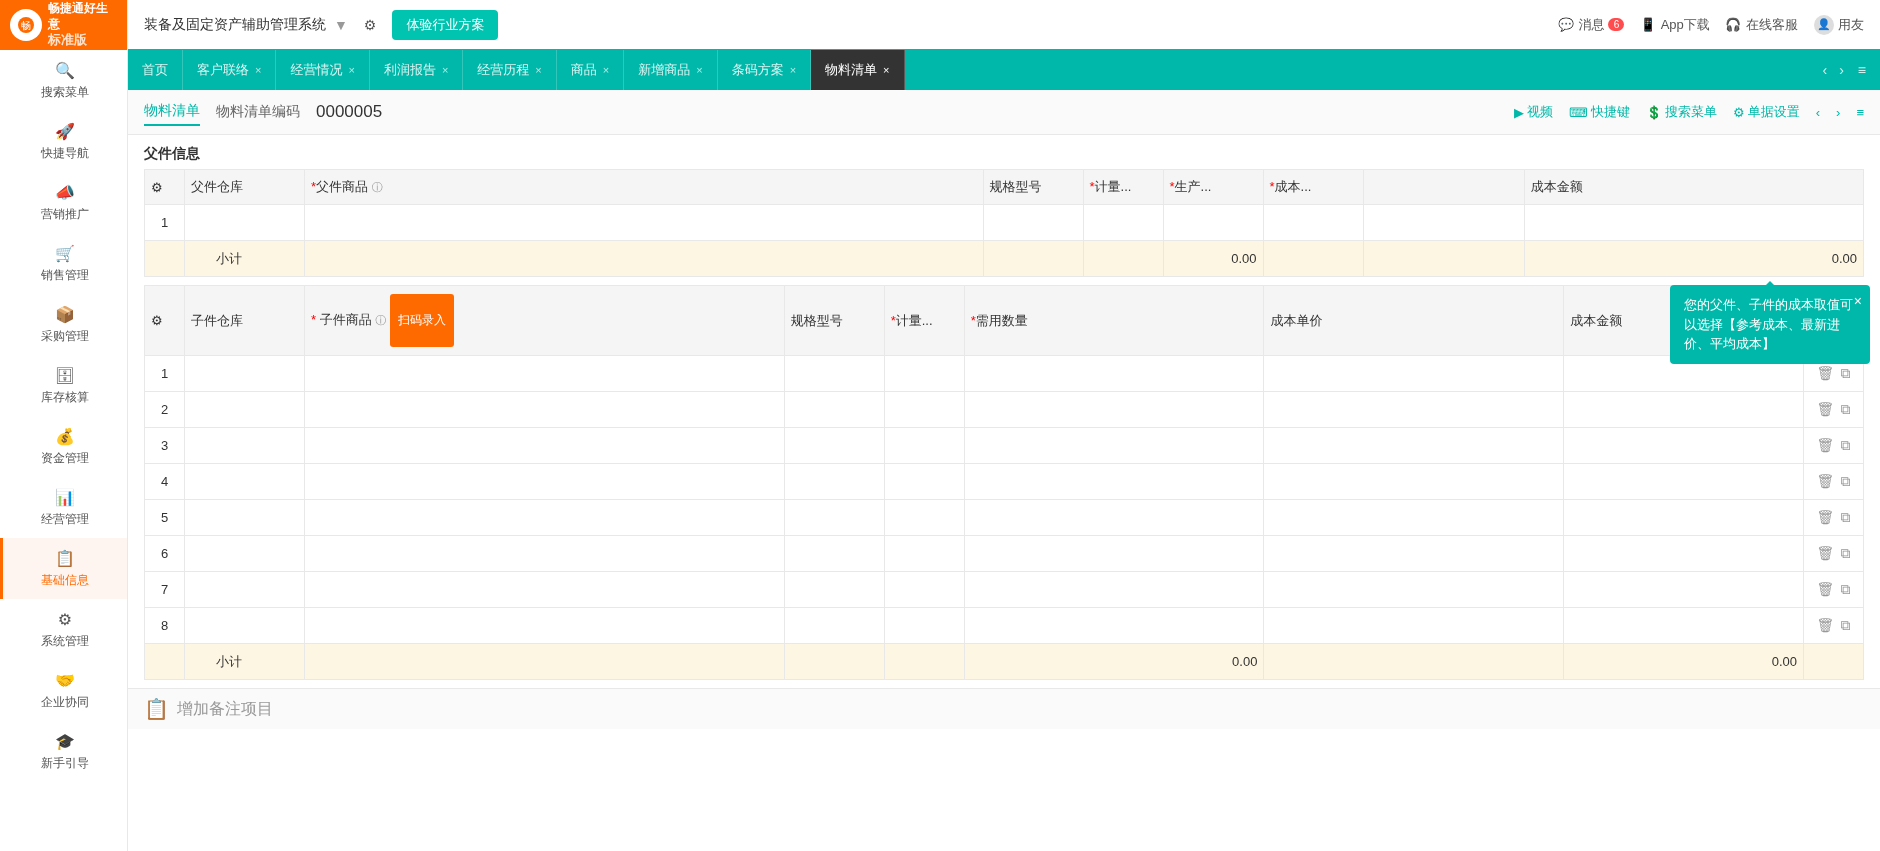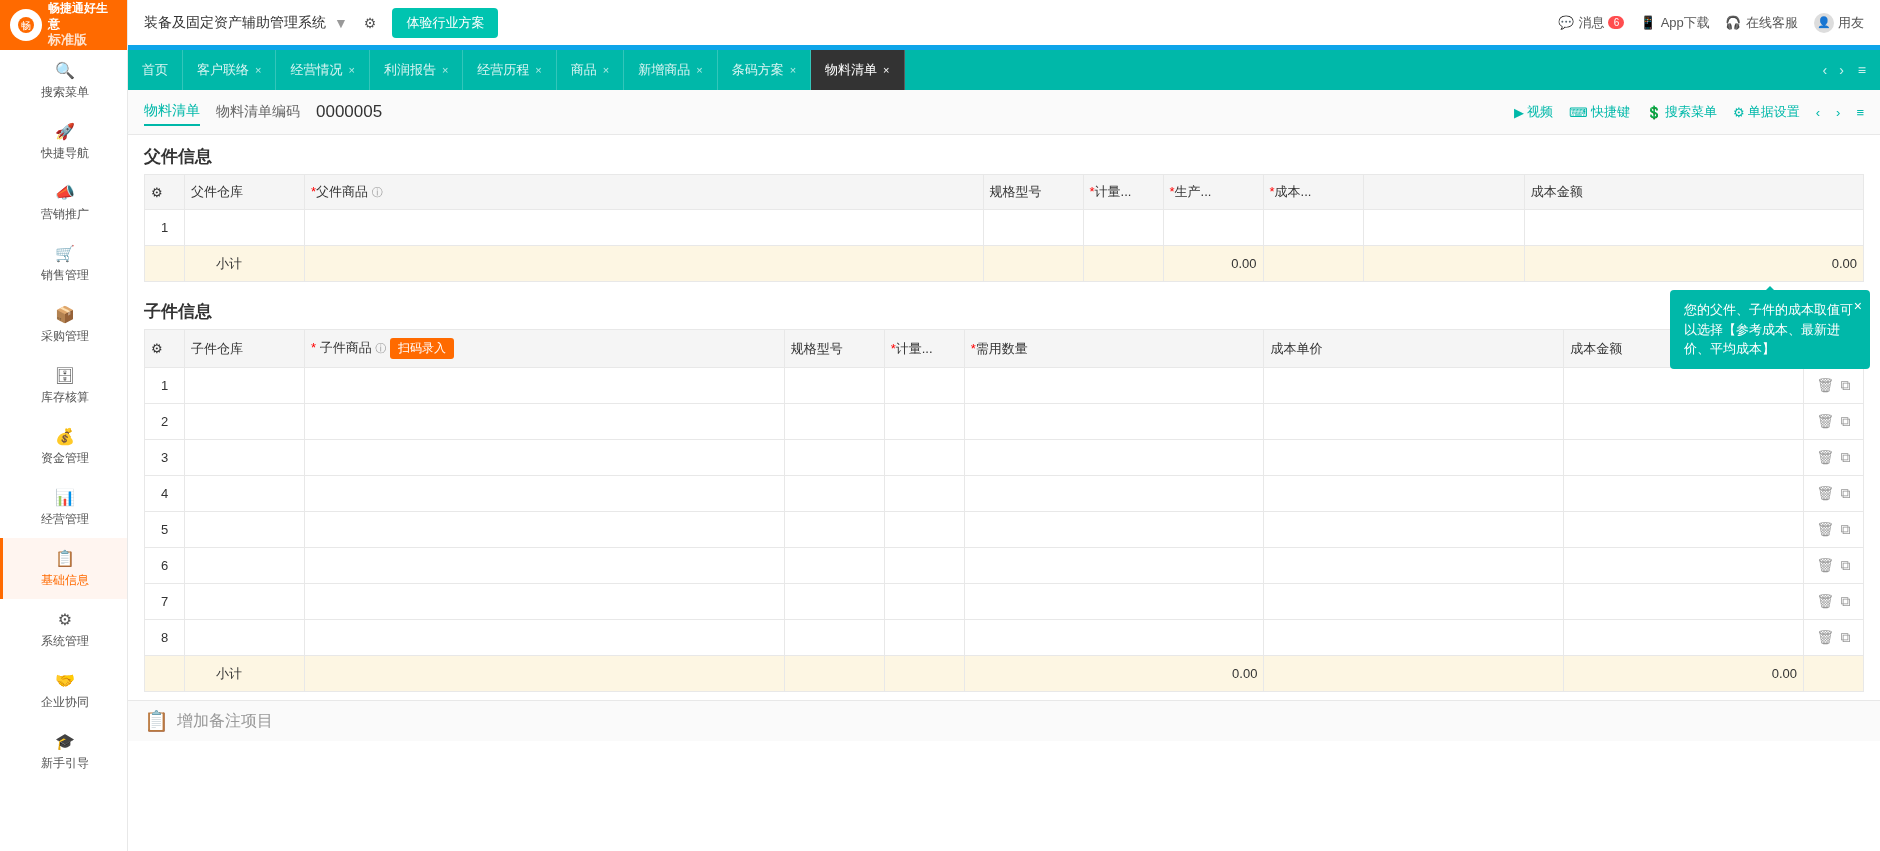--- a/index.html
+++ b/index.html
@@ -68,21 +68,21 @@
     }
 
     
     .top-header {
       height: 50px;
       background: #fff;
       display: flex;
       align-items: center;
       justify-content: space-between;
       padding: 0 16px;
-      border-bottom: 5px solid #0ea5e9;
+      border-bottom: 1px solid #0ea5e9;
       flex-shrink: 0;
     }
     .header-left {
       display: flex;
       align-items: center;
       gap: 8px;
       color: #333;
       font-size: 14px;
     }
     .btn-experience {
@@ -201,21 +201,21 @@
       align-items: center;
       gap: 3px;
       cursor: pointer;
     }
 
     
     .section {
       padding: 0 16px 8px;
     }
     .section-title {
-      font-size: 17px;
+      font-size: 14px;
       font-weight: bold;
       color: #333;
       padding: 10px 0 6px;
     }
 
     .data-table {
       width: 100%;
       border-collapse: collapse;
       border: 1px solid #e8e8e8;
       font-size: 13px;
@@ -249,21 +249,21 @@
     .subtotal-value { text-align: right; }
     .th-icon {
       width: 36px;
       text-align: center;
     }
     .scan-btn {
       background: #ff6a00;
       color: #fff;
       border: none;
       border-radius: 3px;
-      padding: 2px 8px;
+      padding: 18px 8px;
       font-size: 12px;
       cursor: pointer;
     }
 
     
     .tooltip-popup {
       position: absolute;
       top: 130px;
       right: 200px;
       background: #00b8a9;
@@ -572,21 +572,20 @@
             <td class="subtotal-value">0.00</td>
             <td></td>
             <td></td>
             <td class="subtotal-value cost-amount-col">0.00</td>
           </tr>
         </tbody>
       </table>
     </div>
 
     <div class="section" style="position:relative">
-      <div class="section-title">子件信息</div>
       <table class="data-table">
         <thead>
           <tr>
             <th class="th-icon">⚙</th>
             <th class="col-warehouse">子件仓库</th>
             <th class="col-product">
               <span style="color:red">*</span>
               <span>子件商品</span>
               <span style="font-size:11px;color:#999">ⓘ</span>
               <button class="scan-btn">扫码录入</button>

